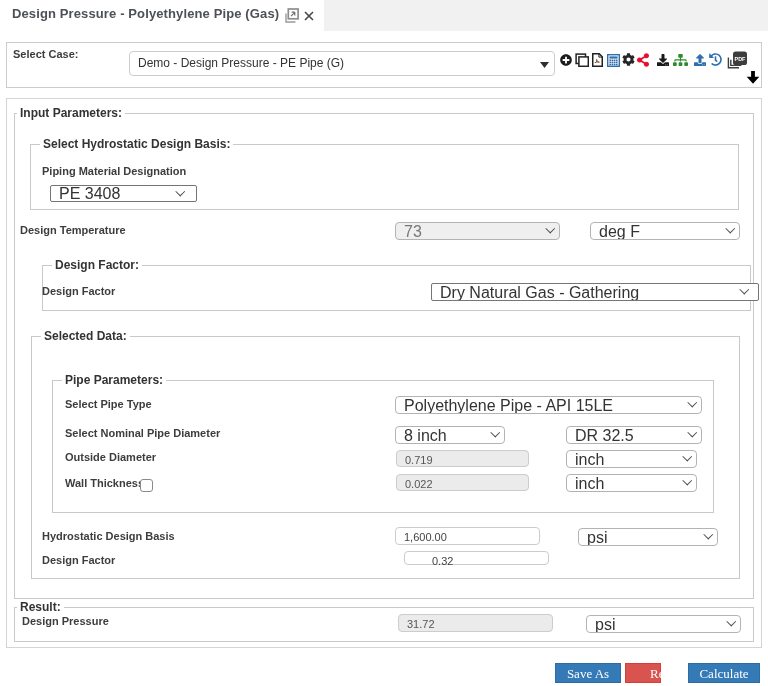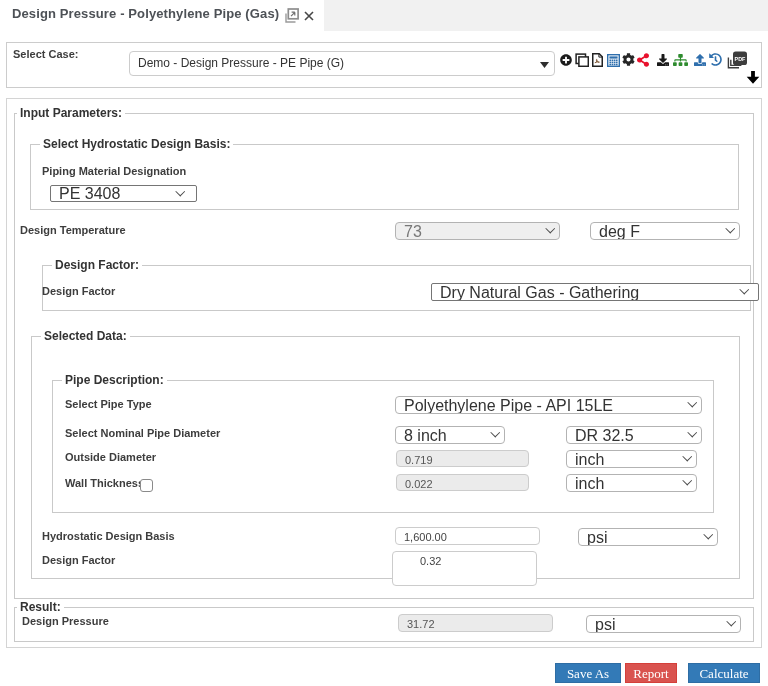--- a/index.html
+++ b/index.html
@@ -131,21 +131,21 @@
   <div class="lbl" style="left:42px; top:285px;">Design Factor</div>
   <div class="sel dark" style="left:395px; top:283px; width:328px; height:18px;margin-left:36px;">Dry Natural Gas - Gathering
     <span class="chv" style="right:9px;"></span>
   </div>
 
   <div class="fs" style="left:31px; top:336px; width:709px; height:243px;">
     <span class="lg" style="left:9px;">Selected Data:</span>
   </div>
 
   <div class="fs" style="left:52px; top:380px; width:662px; height:133px;">
-    <span class="lg" style="left:9px;">Pipe Description:</span>
+    <span class="lg" style="left:9px;">Pipe Parameters:</span>
   </div>
   <div class="lbl" style="left:65px; top:398px;">Select Pipe Type</div>
   <div class="sel" style="left:395px; top:396px; width:307px; height:18px;">Polyethylene Pipe - API 15LE
     <span class="chv" style="right:4px;"></span>
   </div>
   <div class="lbl" style="left:65px; top:427px;">Select Nominal Pipe Diameter</div>
   <div class="sel" style="left:395px; top:426px; width:110px; height:18px;">8 inch
     <span class="chv" style="right:4px;"></span>
   </div>
   <div class="sel" style="left:566px; top:426px; width:136px; height:18px;">DR 32.5
@@ -162,28 +162,28 @@
   <div class="sel" style="left:566px; top:474px; width:131px; height:18px;">inch
     <span class="chv" style="right:4px;"></span>
   </div>
 
   <div class="lbl" style="left:42px; top:530px;">Hydrostatic Design Basis</div>
   <div class="inp" style="left:395px; top:527px; width:145px; height:18px;">1,600.00</div>
   <div class="sel" style="left:578px; top:528px; width:140px; height:18px;">psi
     <span class="chv" style="right:4px;"></span>
   </div>
   <div class="lbl" style="left:42px; top:554px;">Design Factor</div>
-  <div class="inp" style="left:392px; top:551px; width:145px; height:35px;padding-left:27px;">0.32</div>
+  <div class="inp" style="left:404px; top:551px; width:145px; height:14px;padding-left:27px;">0.32</div>
 
   <div class="fs" style="left:14px; top:607px; width:740px; height:35px;">
     <span class="lg" style="left:2px;">Result:</span>
   </div>
   <div class="lbl" style="left:22px; top:615px;">Design Pressure</div>
   <div class="inp dis" style="left:398px; top:614px; width:155px; height:18px;">31.72</div>
   <div class="sel" style="left:586px; top:615px; width:155px; height:18px;">psi
     <span class="chv" style="right:4px;"></span>
   </div>
 
   <div class="btn blue" style="left:555px; top:663px; width:66px;">Save As</div>
-  <div class="btn red" style="left:625px; top:663px; width:52px;">Report</div>
+  <div class="btn red" style="left:625px; top:663px; width:36px;padding-left:24px;">Report</div>
   <div class="btn blue" style="left:688px; top:663px; width:72px;">Calculate</div>
 
 </div>
 
 </body></html>

